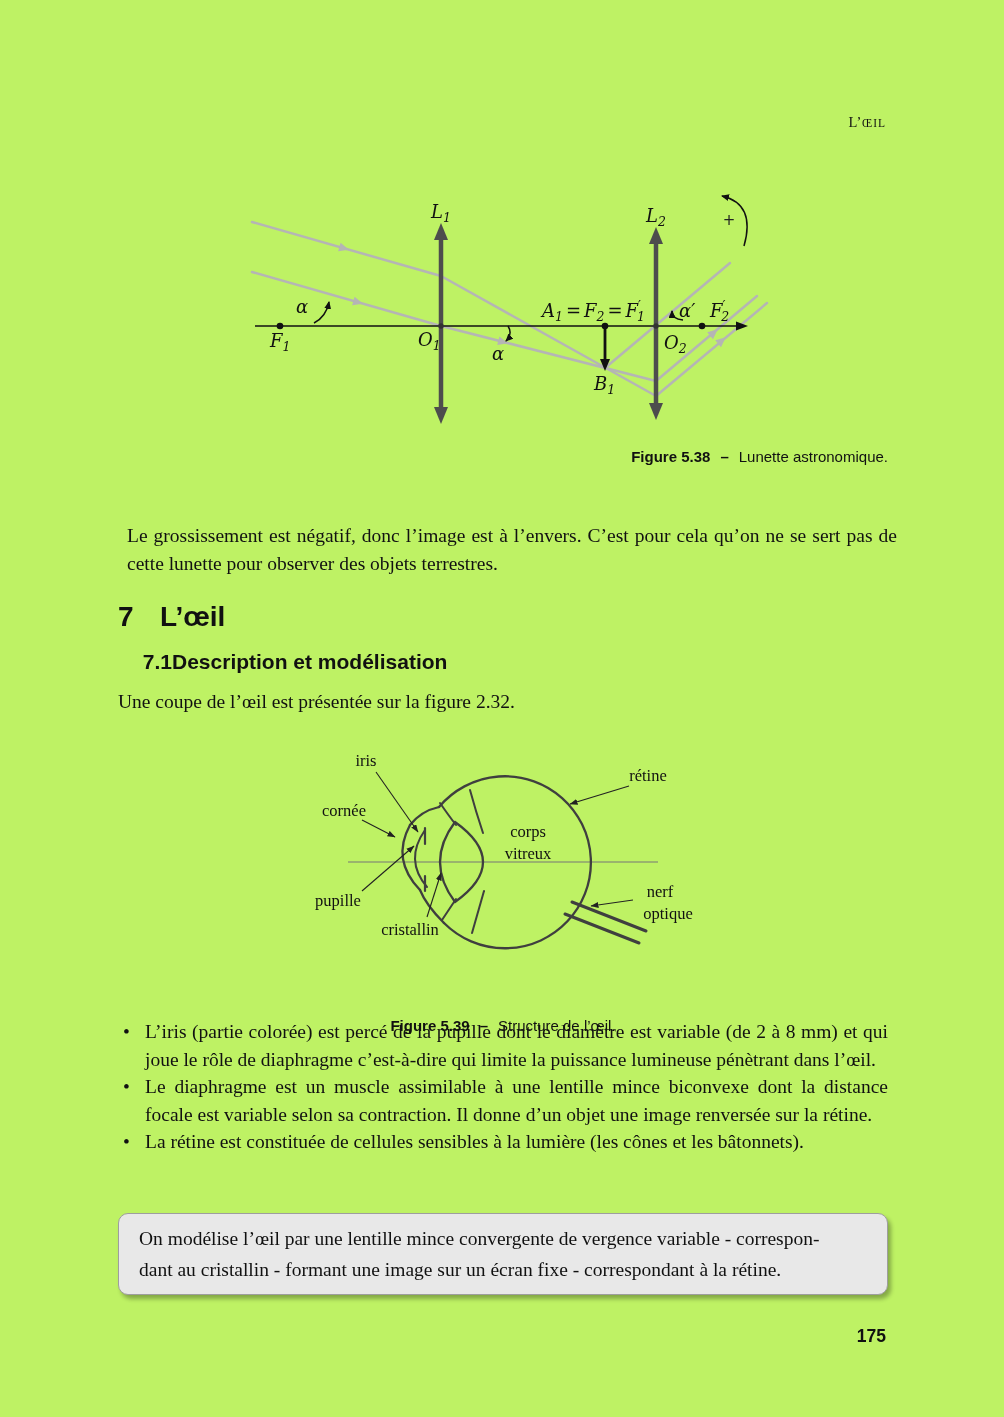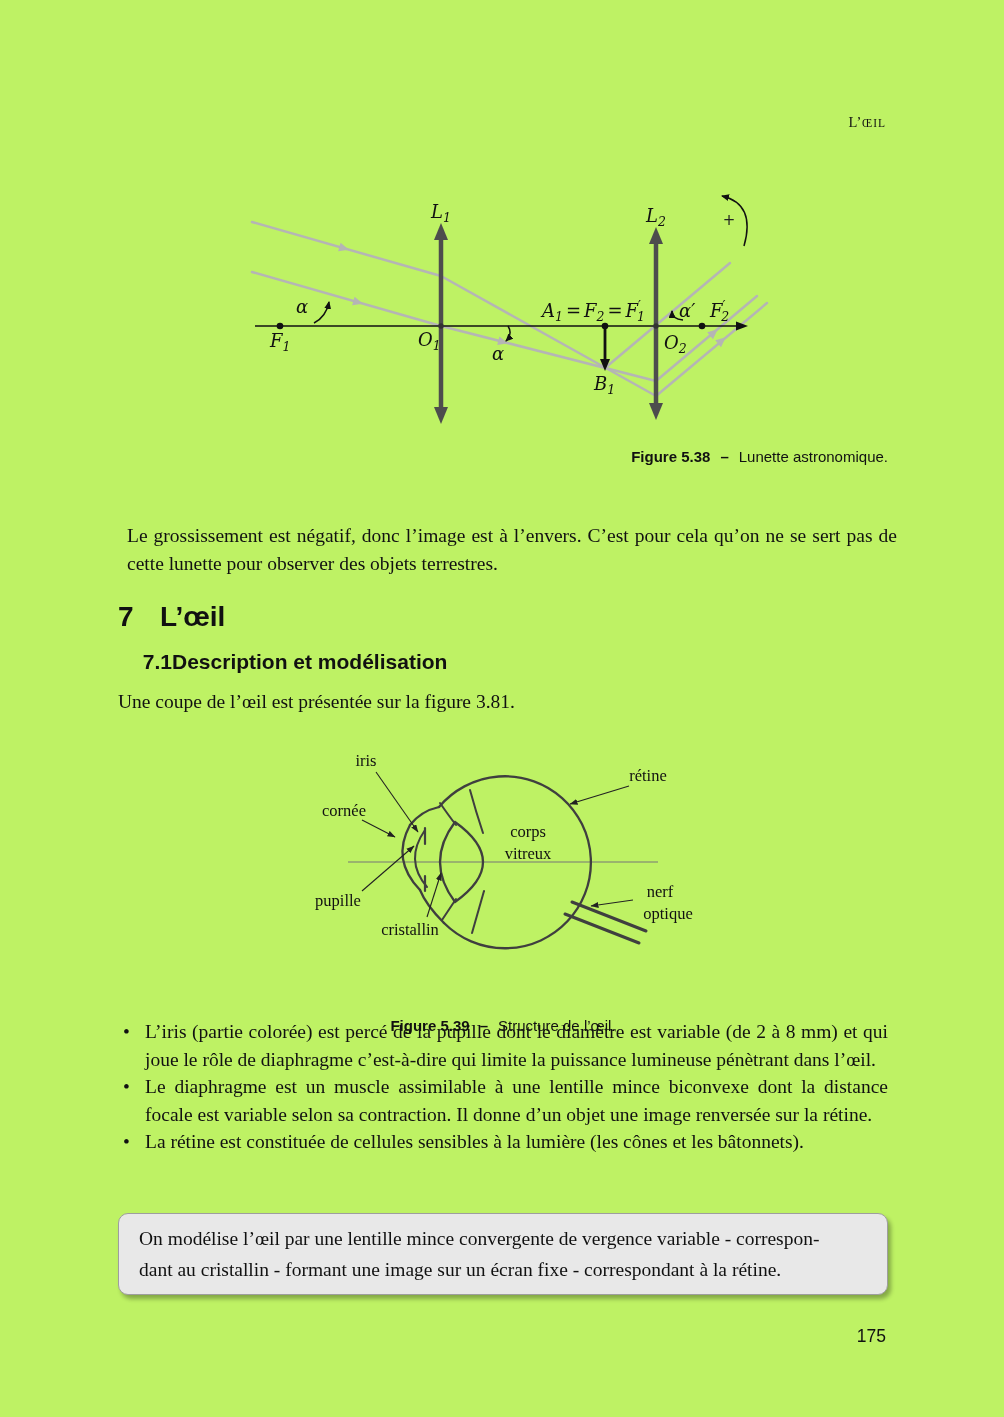--- a/index.html
+++ b/index.html
@@ -27,21 +27,21 @@
   
   .bullets{position:absolute;left:118px;top:1018px;width:770px;margin:0;padding:0;list-style:none;}
   .bullets li{position:relative;padding-left:27px;font-size:19.5px;line-height:27.5px;text-align:justify;}
   .bullets li::before{content:"\2022";position:absolute;left:5px;top:0;}
   
   .note-box{position:absolute;left:118px;top:1213px;width:770px;box-sizing:border-box;
             background:#e8e8e8;border:1.5px solid #9e9e9e;border-radius:10px;
             box-shadow:3px 4px 4px rgba(0,0,0,0.3);
             padding:9px 20px;font-size:19.5px;line-height:31px;text-align:left;}
   .page-number{position:absolute;right:118px;top:1326px;font-family:"Liberation Sans",sans-serif;
-               font-weight:normal;font-size:17.5px;}
+               font-weight:bold;font-size:17.5px;}
   
   .dlabel{font-family:"DejaVu Serif",serif;font-style:italic;font-size:18px;fill:#111;}
   .dsub{font-size:12.5px;}
   .plus{font-family:"DejaVu Sans",sans-serif;font-style:normal;font-size:15px;fill:#222;}
   .elabel{font-family:"Liberation Serif",serif;font-size:16.5px;fill:#111;}
 </style>
 </head>
 <body>
 
 <div class="page">
@@ -128,21 +128,21 @@
 
   <div class="body-text" style="top:522px;margin-left:9px;">Le grossissement est négatif, donc l’image est à l’envers. C’est pour cela qu’on ne se sert pas de cette lunette pour observer des objets terrestres.</div>
 
   <div class="h1" style="top:601px;">
     <span class="h-num">7</span><span>L’œil</span>
   </div>
   <div class="h2" style="top:650px;">
     <span class="h-num">7.1</span><span>Description et modélisation</span>
   </div>
 
-  <div class="body-text" style="top:688px;text-align:left;">Une coupe de l’œil est présentée sur la figure 3.81.</div>
+  <div class="body-text" style="top:688px;text-align:left;">Une coupe de l’œil est présentée sur la figure 2.32.</div>
 
   <svg class="abs" style="left:300px;top:740px;" width="420" height="220" viewBox="0 0 420 220">
     <defs>
       <marker id="ah-eye" markerWidth="9" markerHeight="7" refX="7.5" refY="3" orient="auto" markerUnits="userSpaceOnUse">
         <path d="M0,0 L8,3 L0,6 z" fill="#222"></path>
       </marker>
     </defs>
 
     <line x1="48" y1="122" x2="358" y2="122" stroke="#777" stroke-width="1.2"></line>
 

